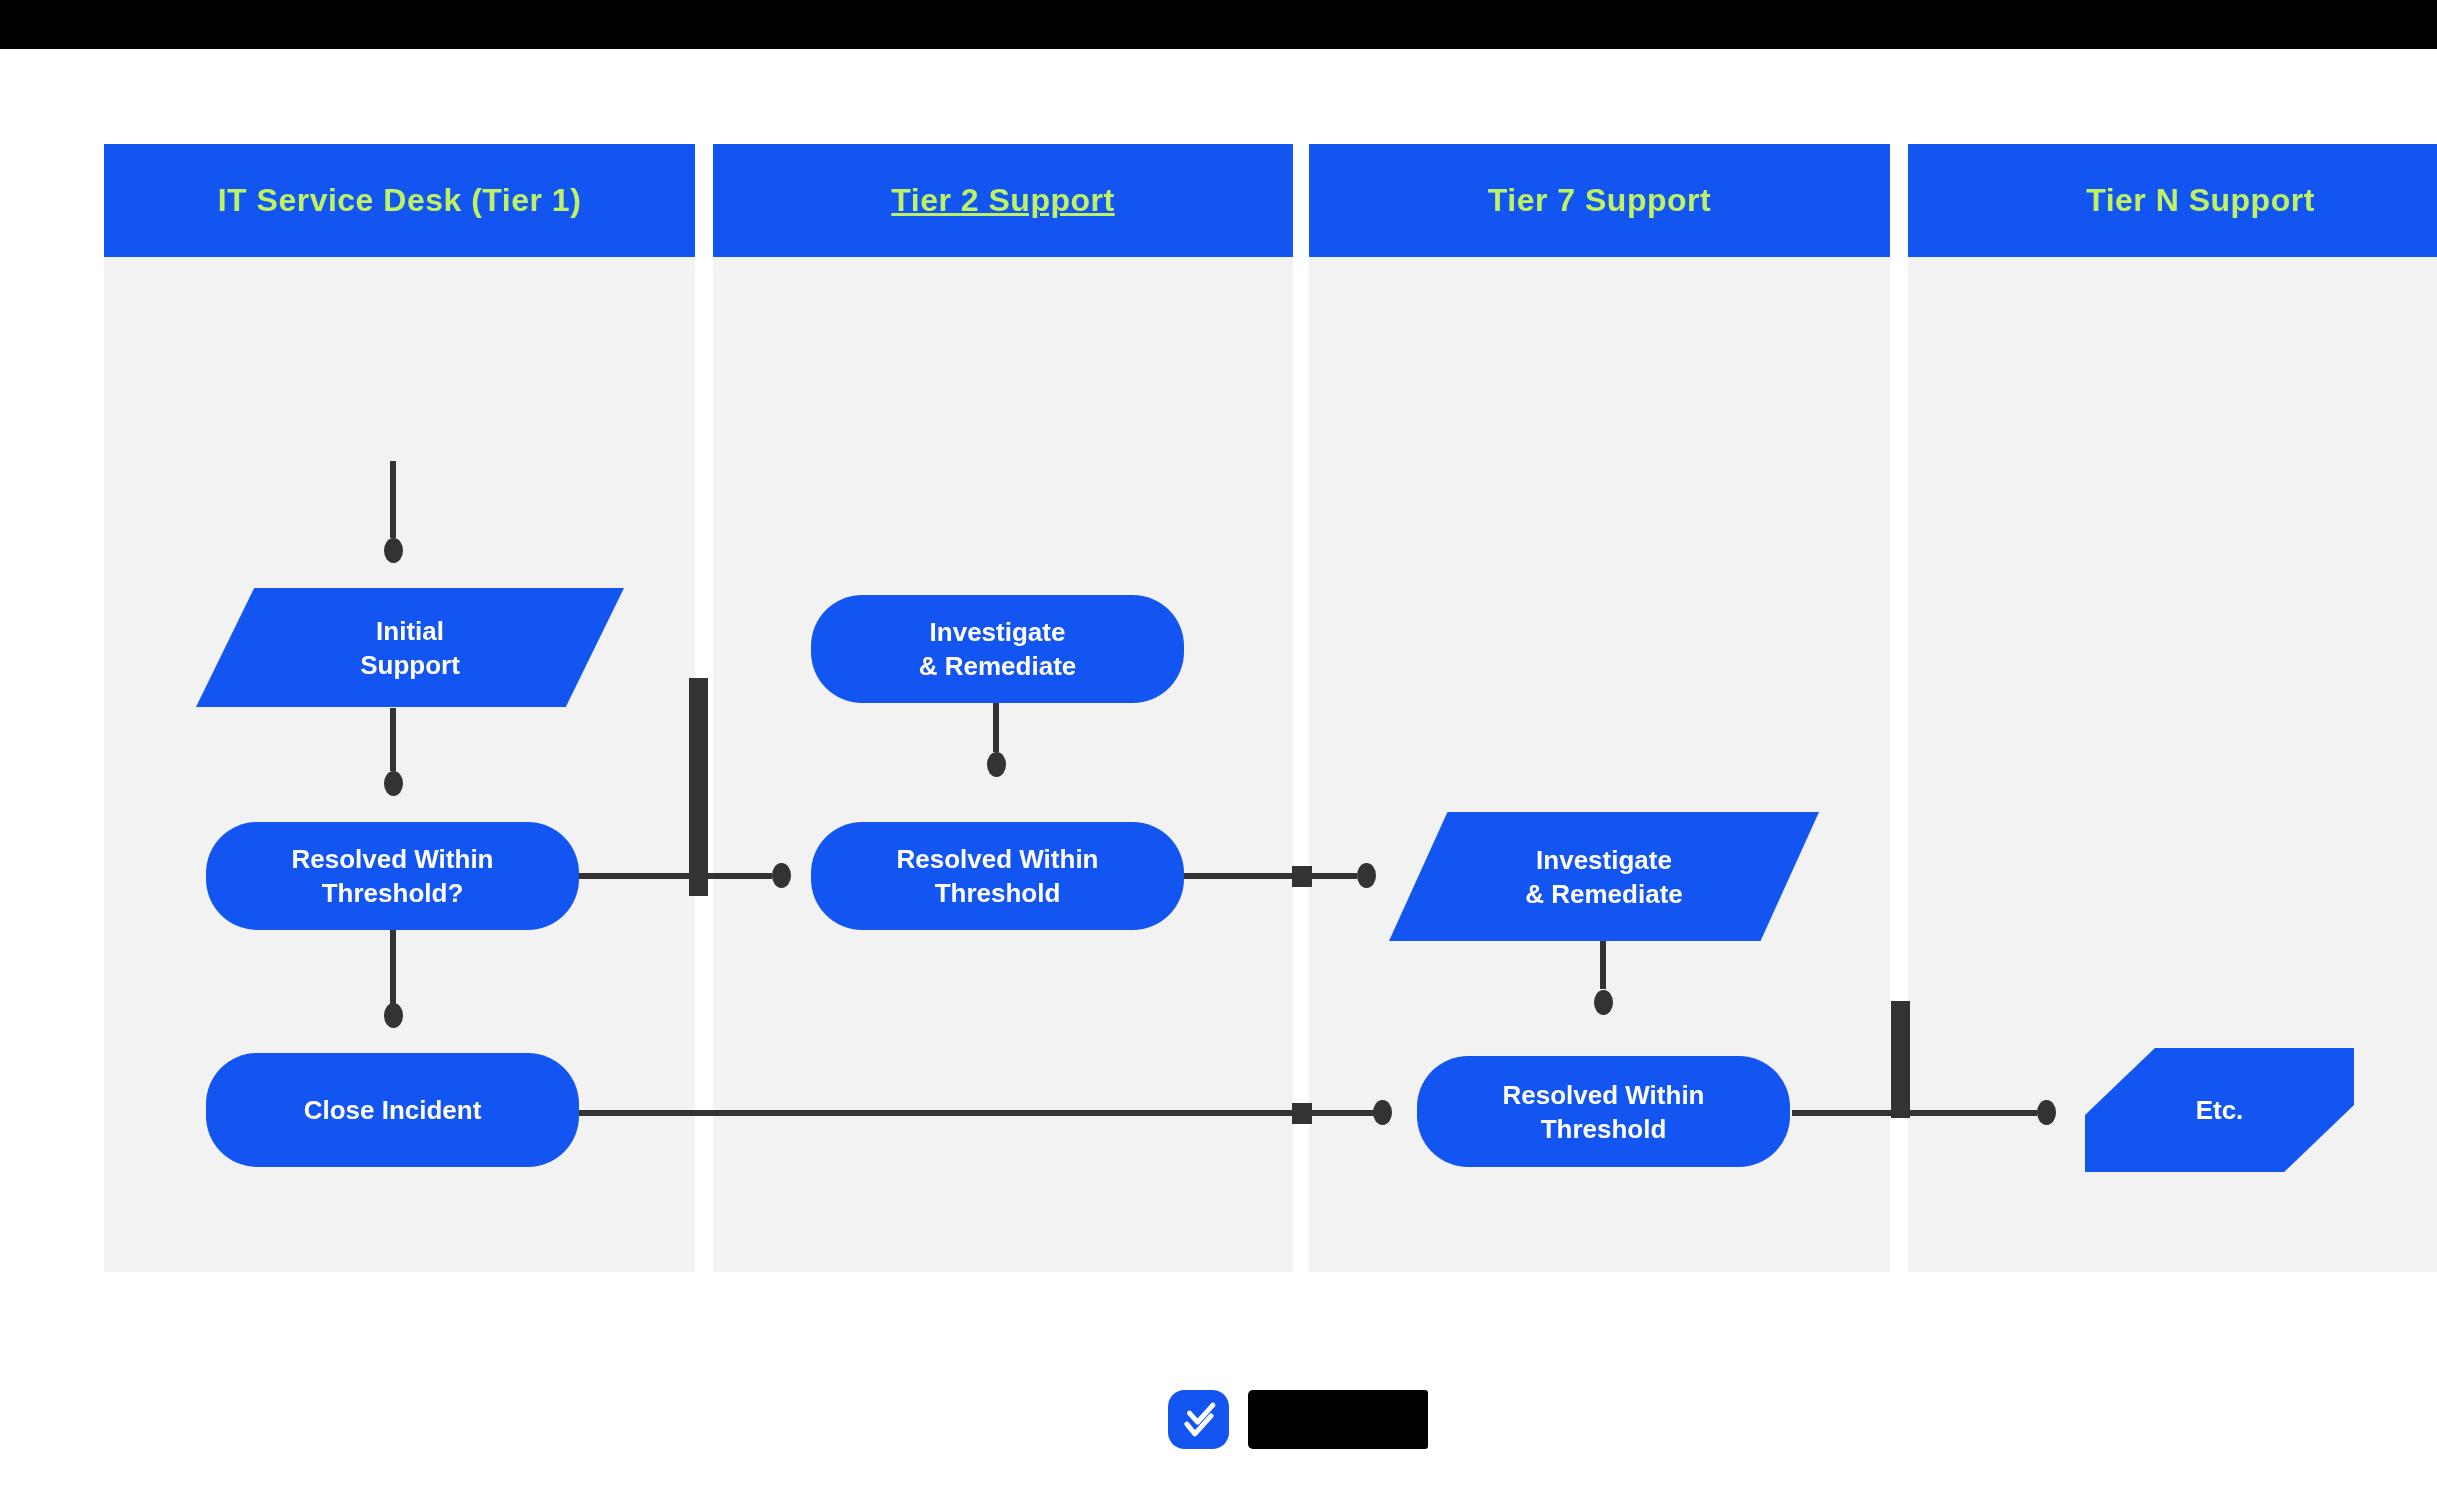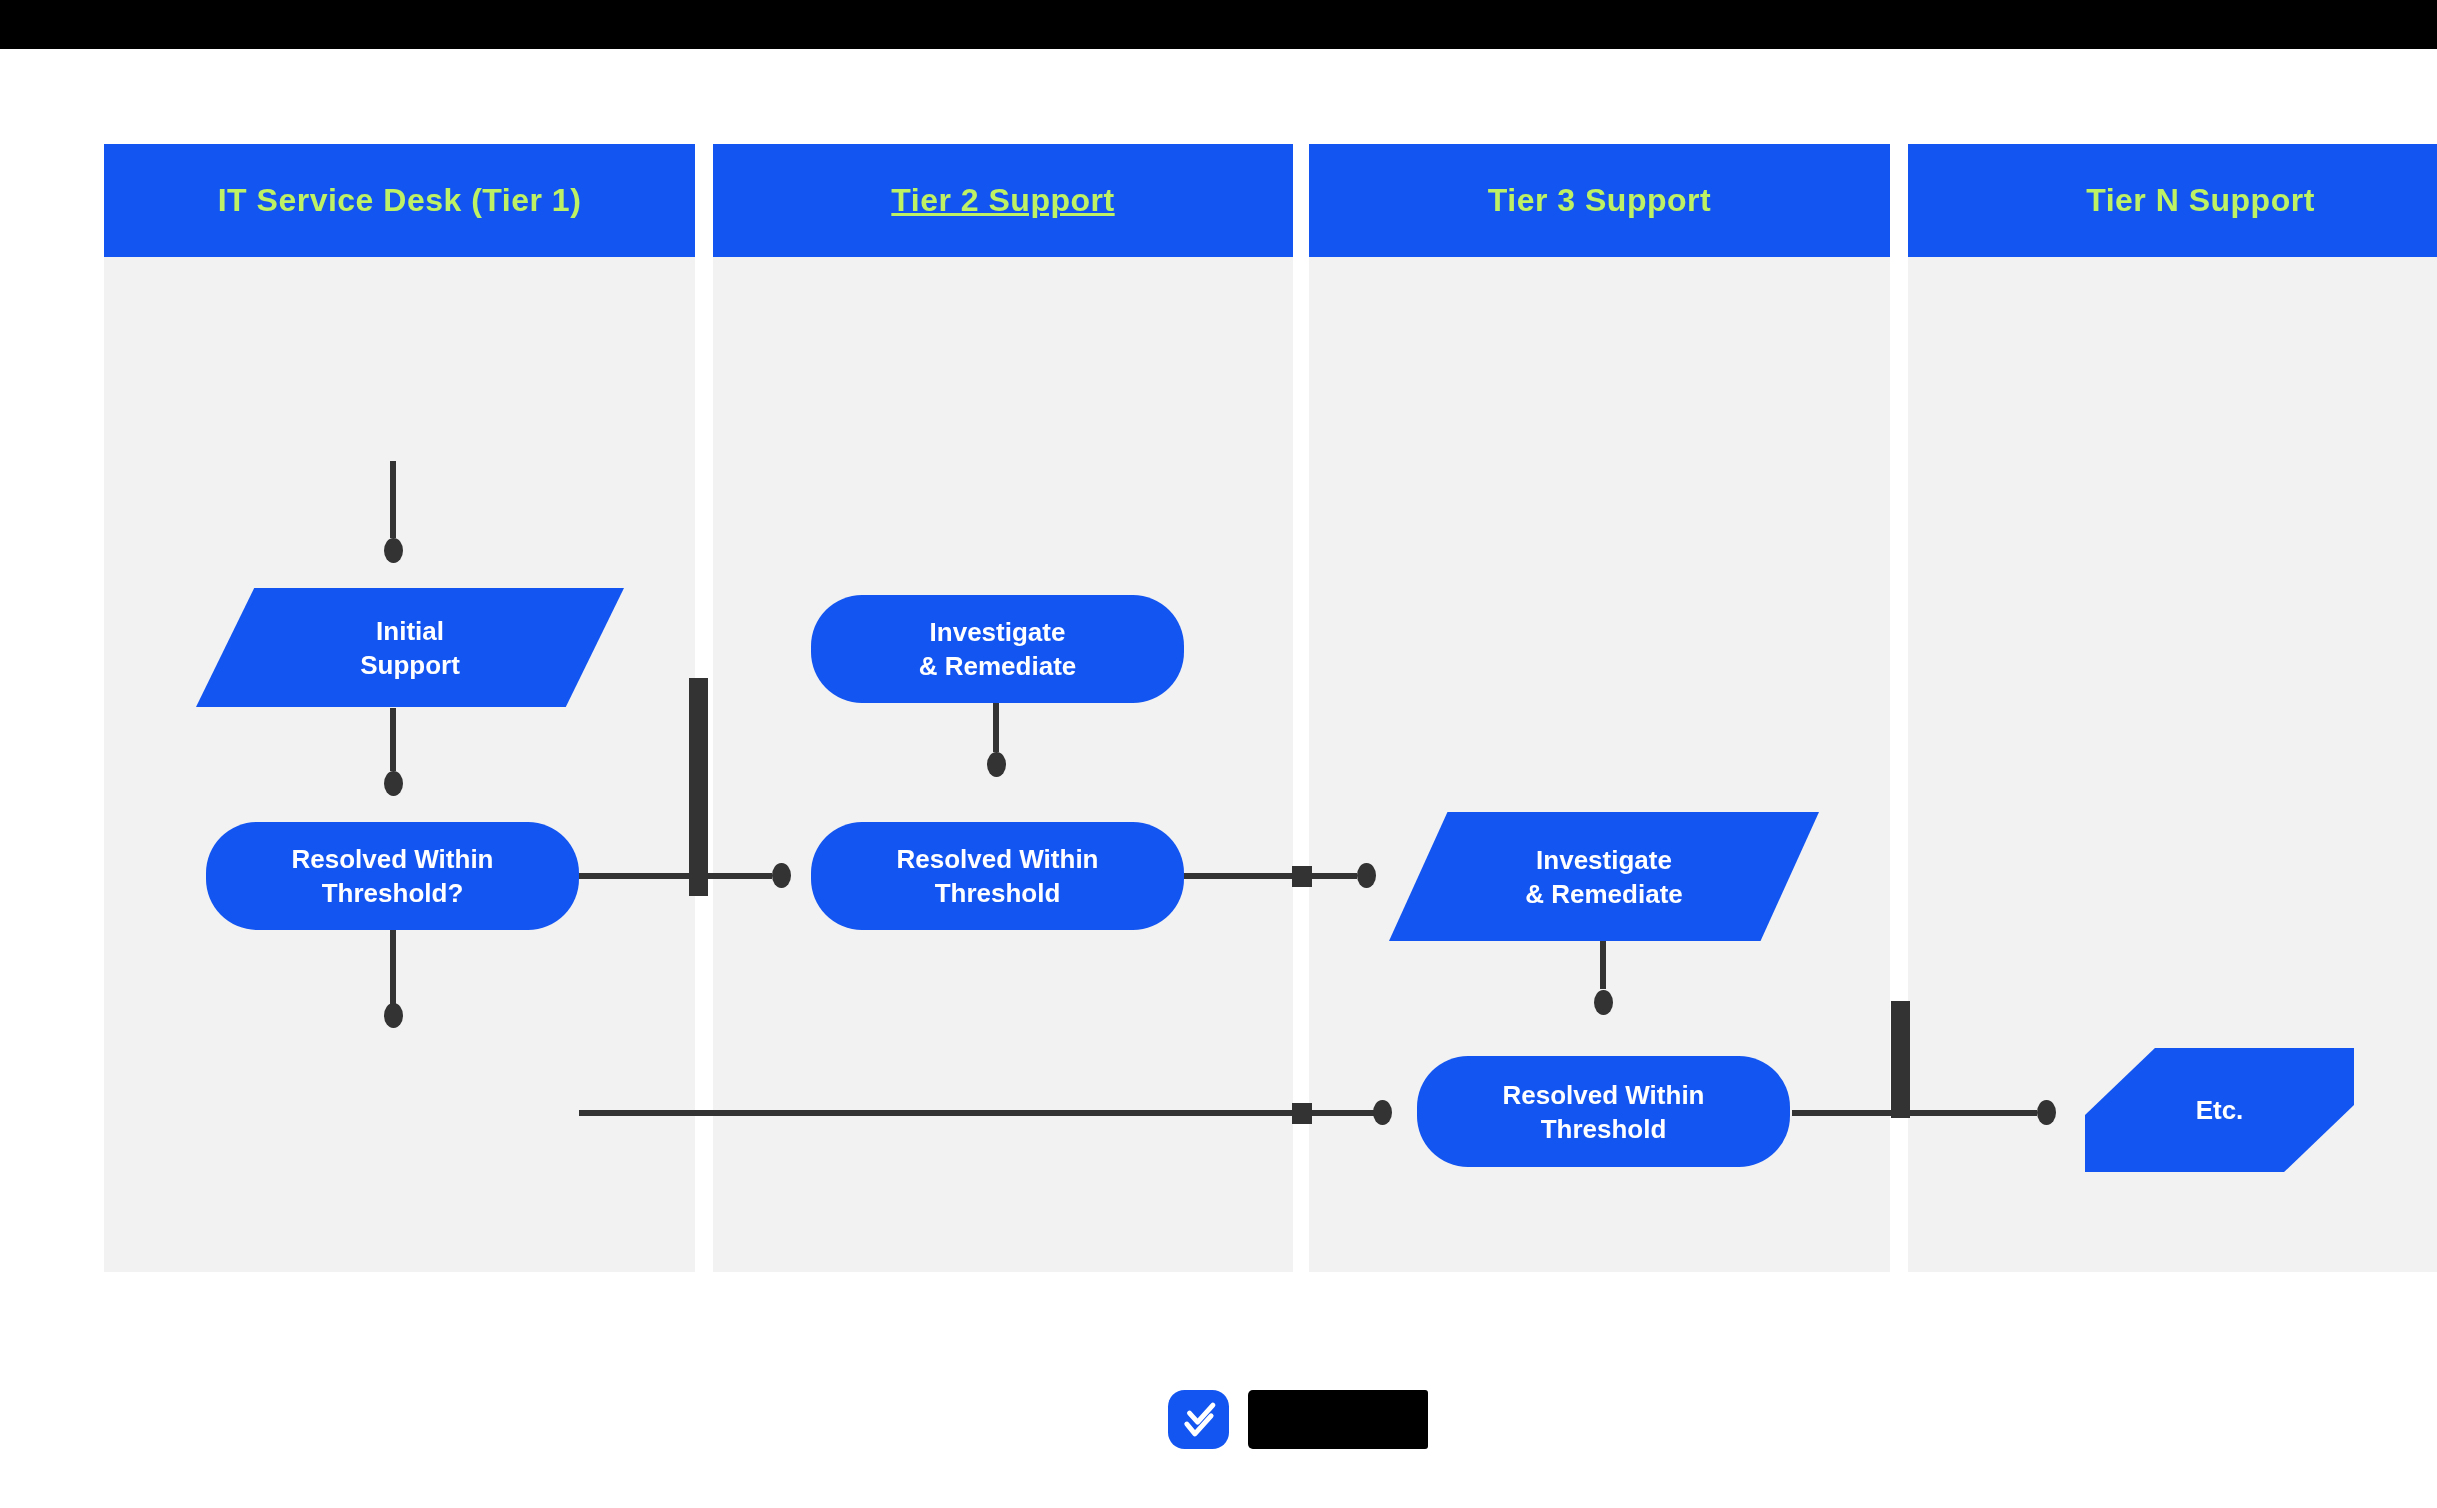--- a/index.html
+++ b/index.html
@@ -42,21 +42,21 @@
 </style>
 </head>
 <body>
 
 <div class="canvas">
 
   <div class="topbar"></div>
 
   <div class="lane-head" style="left:104px;width:591px;">IT Service Desk (Tier 1)</div>
   <div class="lane-head" style="left:713px;width:580px;text-decoration:underline;">Tier 2 Support</div>
-  <div class="lane-head" style="left:1309px;width:581px;">Tier 3 Support</div>
+  <div class="lane-head" style="left:1309px;width:581px;">Tier 7 Support</div>
   <div class="lane-head" style="left:1908px;width:585px;">Tier N Support</div>
 
   <div class="lane-body" style="left:104px;width:591px;"></div>
   <div class="lane-body" style="left:713px;width:580px;"></div>
   <div class="lane-body" style="left:1309px;width:581px;"></div>
   <div class="lane-body" style="left:1908px;width:585px;"></div>
 
 
   <div class="vline" style="left:390px;top:461px;height:77px;"></div>
   <div class="dot" style="left:384px;top:538px;"></div>
@@ -70,20 +70,23 @@
   <div class="dot" style="left:384px;top:771px;"></div>
 
   <div class="node rounded" style="left:206px;top:822px;width:373px;height:108px;">
     <span class="ln">Resolved Within</span>
     <span class="ln">Threshold?</span>
   </div>
 
   <div class="vline" style="left:390px;top:930px;height:74px;"></div>
   <div class="dot" style="left:384px;top:1003px;"></div>
 
+  <div class="node rounded" style="left:206px;top:1053px;width:373px;height:114px;">
+    <span class="ln">Close Incident</span>
+  </div>
 
   <div class="hline" style="left:579px;top:873px;width:193px;"></div>
   <div class="bar" style="left:689px;top:678px;height:218px;"></div>
   <div class="dot" style="left:772px;top:863px;"></div>
 
   <div class="node rounded" style="left:811px;top:595px;width:373px;height:108px;">
     <span class="ln">Investigate</span>
     <span class="ln">&amp; Remediate</span>
   </div>
 

